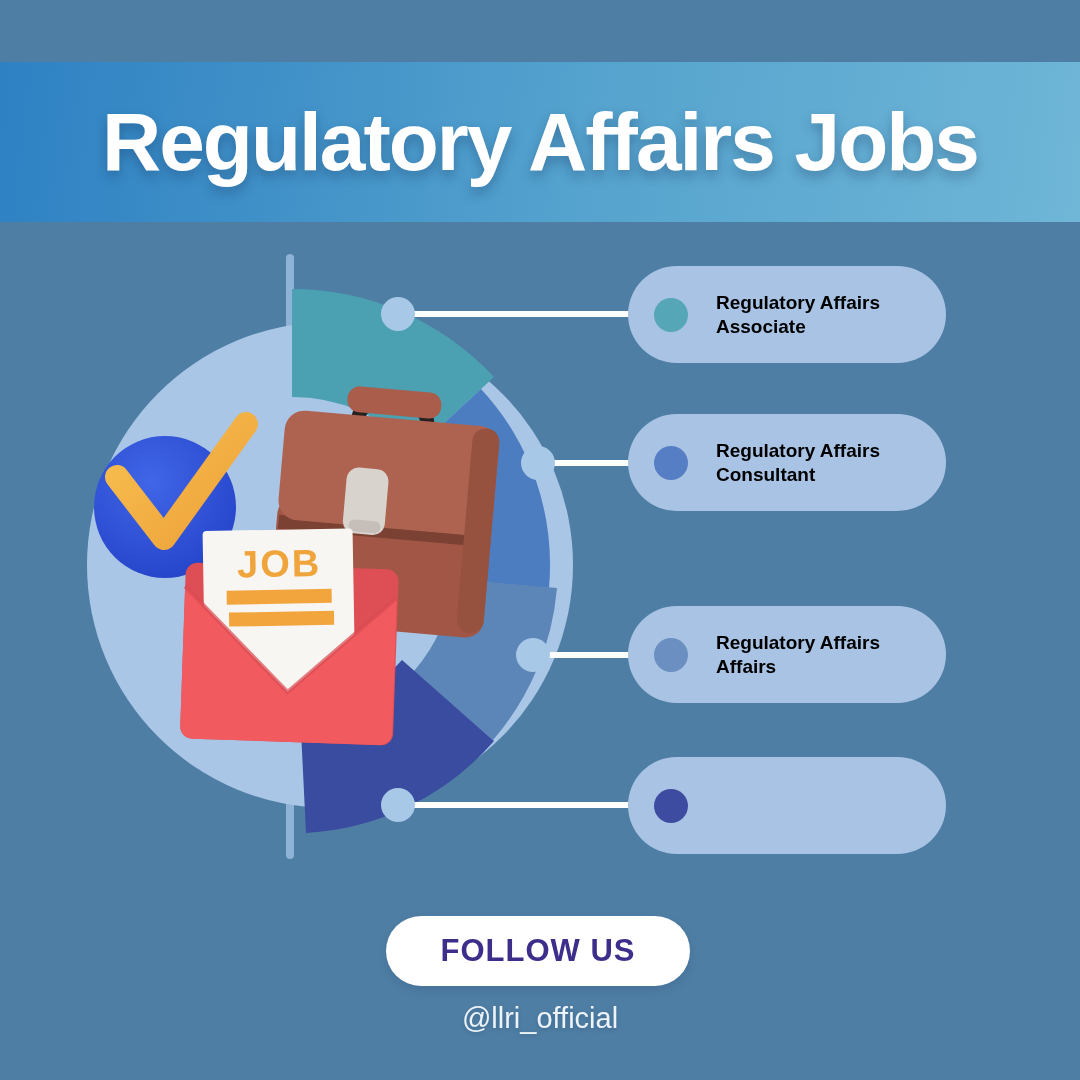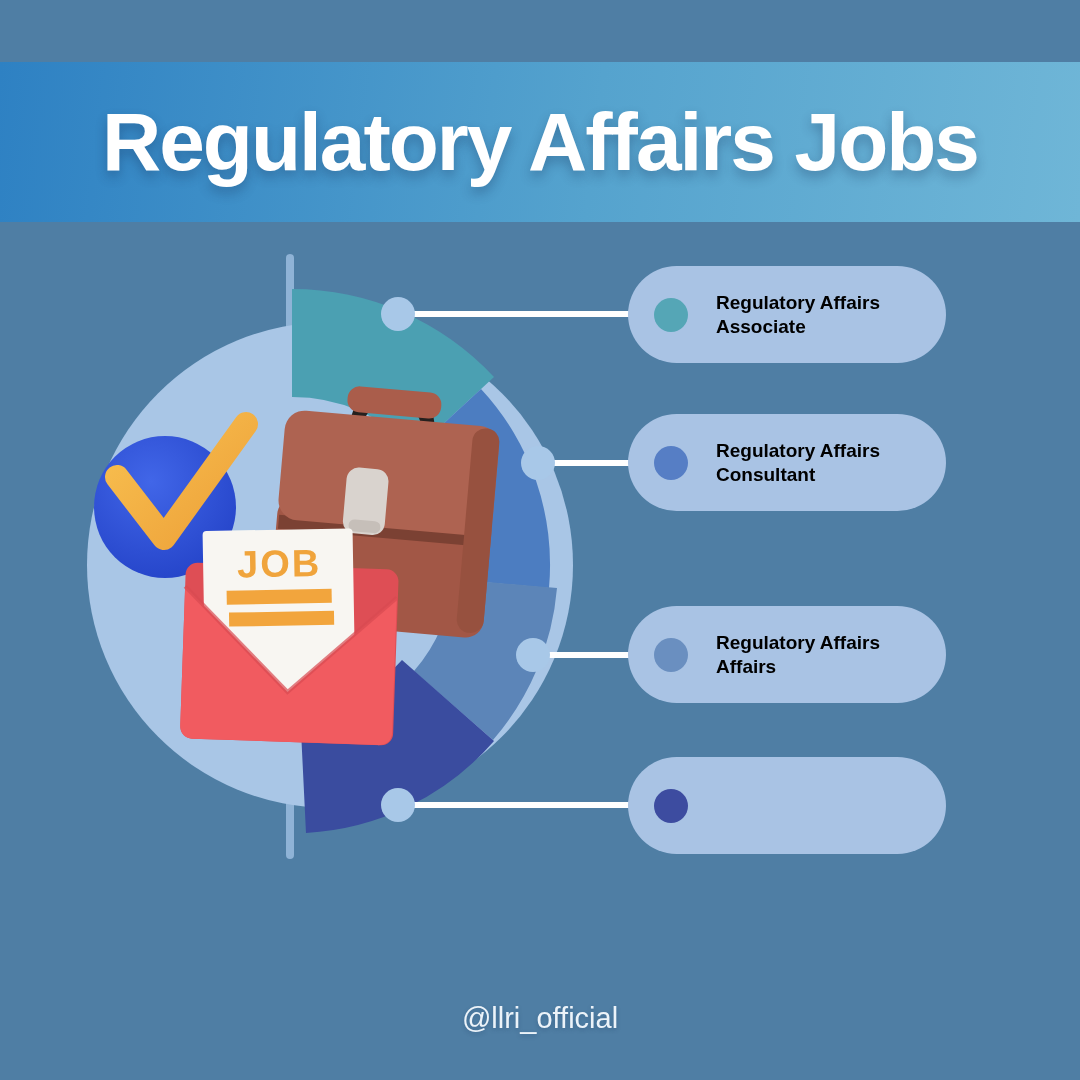--- a/index.html
+++ b/index.html
@@ -144,15 +144,16 @@
       <div>Affairs</div>
     </div>
   </div>
 
   <div class="pill pill-4">
     <div class="pill-dot" style="background-color: rgb(61, 76, 160);"></div>
     <div class="pill-text">
     </div>
   </div>
 
+  <button class="follow-btn">FOLLOW US</button>
   <div class="handle">@llri_official</div>
 
 </div>
 
 </body></html>

